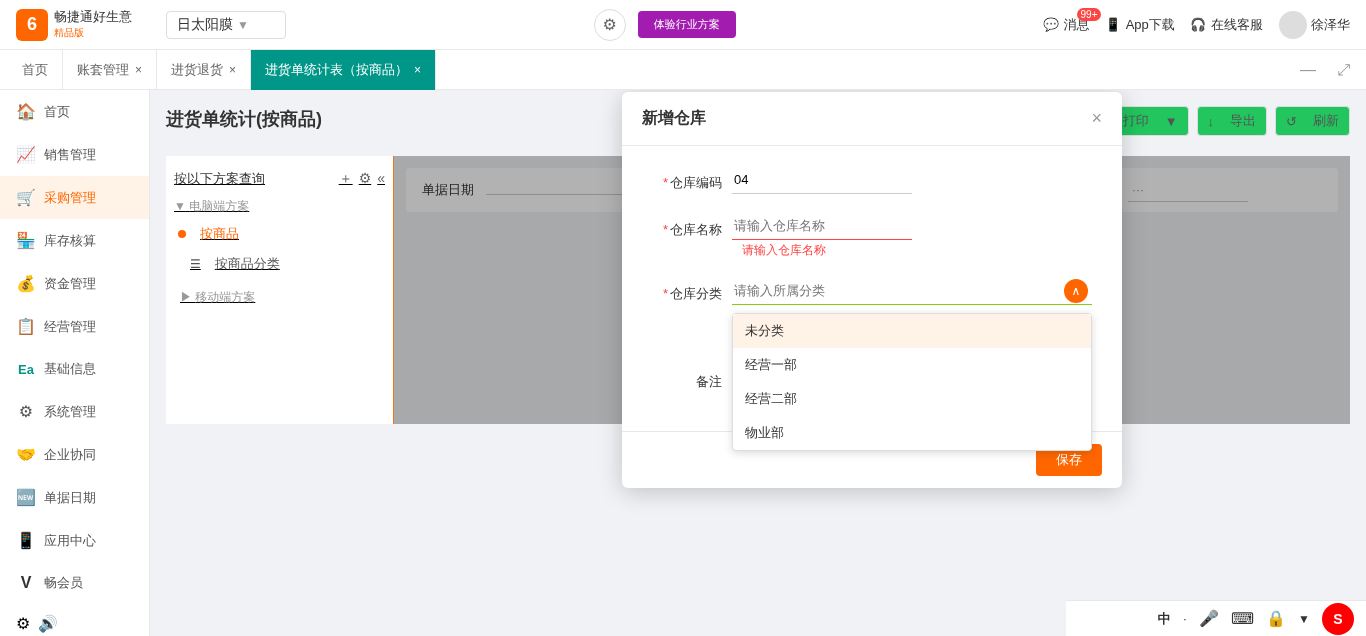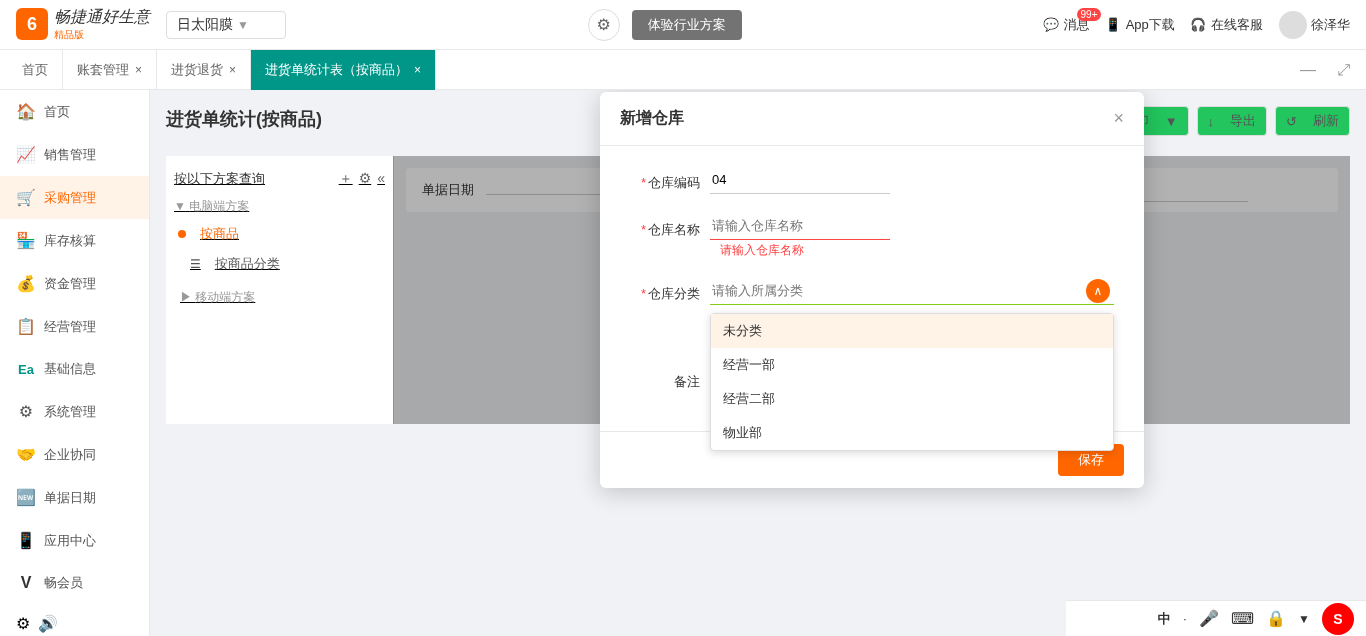--- a/index.html
+++ b/index.html
@@ -22,21 +22,21 @@
       align-items: center;
       gap: 6px;
     }
     .logo-icon {
       width: 32px; height: 32px;
       background: #ff6600;
       border-radius: 6px;
       display: flex; align-items: center; justify-content: center;
       color: #fff; font-size: 18px; font-weight: bold;
     }
-    .logo-text { font-size: 16px; color: #333; line-height: 1.3; font-style: italic; }
+    .logo-text { font-size: 13px; color: #333; line-height: 1.3; }
     .logo-badge { font-size: 10px; color: #ff6600; }
 
     .store-selector {
       display: flex; align-items: center; gap: 4px;
       border: 1px solid #ddd; border-radius: 4px;
       padding: 4px 10px;
       cursor: pointer; font-size: 14px; color: #333;
       min-width: 120px;
     }
     .store-selector .arrow { color: #999; font-size: 12px; }
@@ -46,23 +46,23 @@
       display: flex; align-items: center; justify-content: center;
       gap: 12px;
     }
     .gear-btn {
       width: 32px; height: 32px;
       border: 1px solid #ddd; border-radius: 50%;
       display: flex; align-items: center; justify-content: center;
       cursor: pointer; color: #666; font-size: 16px;
     }
     .trial-btn {
-      background: #737373; color: #fff;
+      background: #a21caf; color: #fff;
       border: none; border-radius: 4px;
-      padding: 6px 16px; font-size: 13px; cursor: pointer;
+      padding: 6px 16px; font-size: 11px; cursor: pointer;
     }
 
     .header-right {
       display: flex; align-items: center; gap: 16px;
       font-size: 13px; color: #333;
     }
     .msg-btn {
       display: flex; align-items: center; gap: 4px;
       cursor: pointer; position: relative;
     }
@@ -164,21 +164,21 @@
       width: 100%; height: 100%;
       background: rgba(0,0,0,0.3);
       z-index: 100;
       display: flex; align-items: center; justify-content: center;
     }
 
     
     .modal {
       background: #fff;
       border-radius: 6px;
-      width: 544px;
+      width: 500px;
       padding: 0;
       position: relative;
       z-index: 101;
       box-shadow: 0 4px 24px rgba(0,0,0,0.2);
     }
     .modal-header {
       display: flex; align-items: center; justify-content: space-between;
       padding: 16px 20px;
       border-bottom: 1px solid #e8e8e8;
     }

